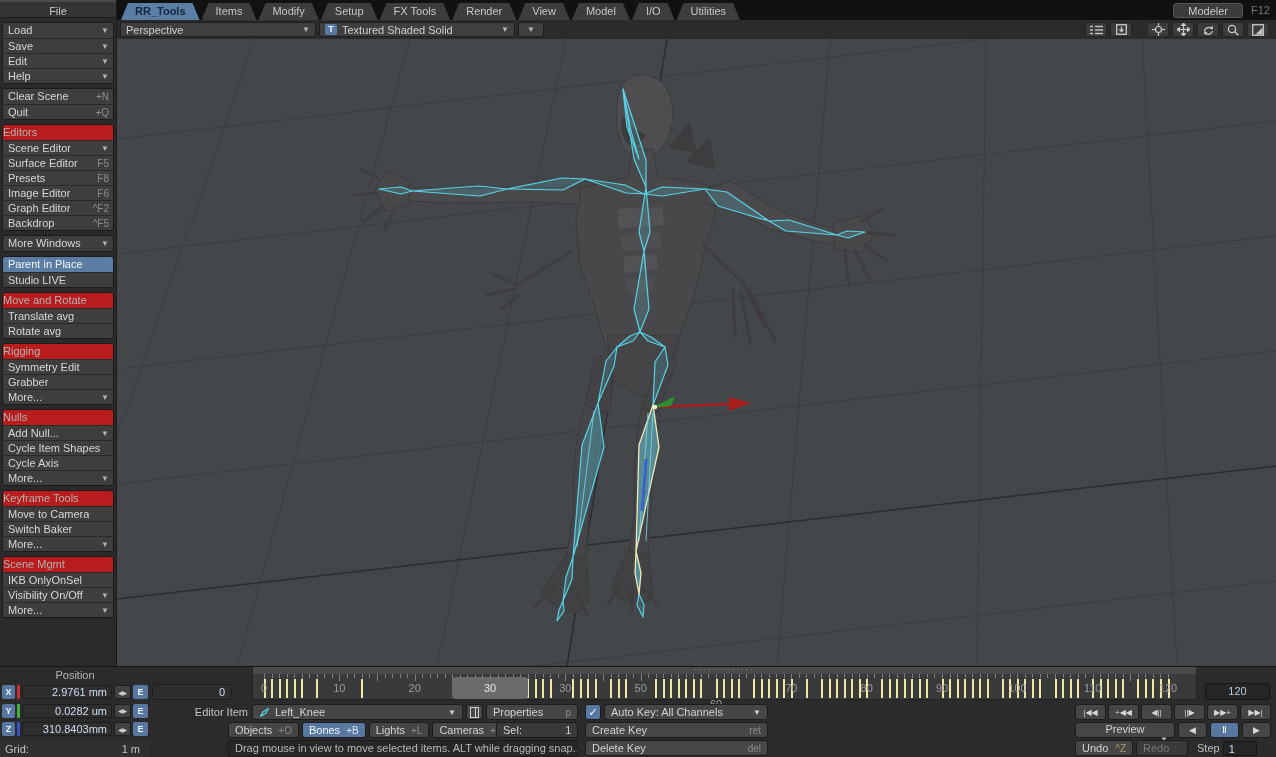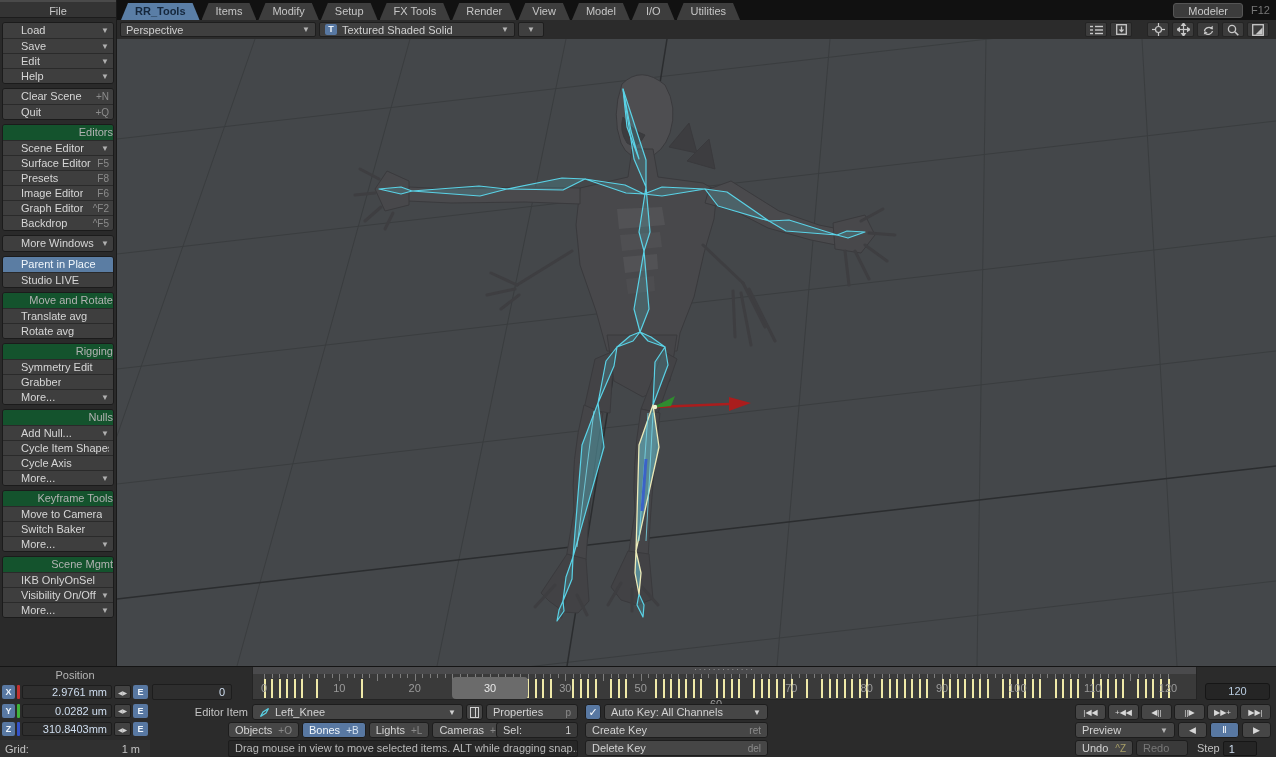--- a/index.html
+++ b/index.html
@@ -25,22 +25,22 @@
   #mini-dd{width:26px;justify-content:center;}
   #vp-icons{margin-left:auto;display:flex;gap:3px;padding-right:4px;}
   .vicon{width:22px;height:15px;background:#3c3c3c;border:1px solid #242424;border-radius:2px;display:flex;align-items:center;justify-content:center;}
   .vicon.sp{margin-left:12px;}
   .vicon svg{display:block;}
 
   
   #sidebar{position:absolute;left:0;top:0;width:117px;height:666px;background:#2a2a2a;border-right:1px solid #1a1a1a;}
   #file-hdr{height:18px;line-height:18px;text-align:center;color:#c9c9c9;background:#343434;border-bottom:1px solid #1c1c1c;border-top:2px solid #4a4a4a;}
   .sgroup{margin:4px 2px 0 2px;background:#323232;border:1px solid #1b1b1b;border-radius:3px;overflow:hidden;}
-  .sheader{height:15px;line-height:15px;text-align:right;color:#b2b2b2;background:#14532d;}
-  .sitem{height:15px;line-height:15px;display:flex;align-items:center;background:#3e3e3e;border-top:1px solid #2a2a2a;padding:0 4px 0 18px;color:#d6d6d6;}
+  .sheader{height:15px;line-height:15px;text-align:left;color:#b2b2b2;background:#b91c1c;}
+  .sitem{height:15px;line-height:15px;display:flex;align-items:center;background:#3e3e3e;border-top:1px solid #2a2a2a;padding:0 4px 0 5px;color:#d6d6d6;}
   .sitem:first-child{border-top:none;}
   .sitem.selected{background:#5b7da3;color:#f0f6fb;}
   .slabel{white-space:nowrap;overflow:hidden;}
   .sshort{margin-left:auto;color:#8b8b8b;font-size:10px;}
   .sarrow{margin-left:auto;color:#b0b0b0;font-size:8px;}
 
   
   #viewport{position:absolute;left:117px;top:39px;width:1159px;height:627px;background:#44474a;}
   #viewport svg{display:block;}
 
@@ -82,21 +82,21 @@
   #typerow{position:absolute;left:228px;top:55px;display:flex;gap:3px;}
   .tbtn{width:auto;}
   #sel-btn{position:absolute;left:496px;top:55px;width:82px;background:#3a3a3a;}
   #createkey{position:absolute;left:585px;top:55px;width:183px;}
   #deletekey{position:absolute;left:585px;top:73px;width:183px;}
   #statusbar{position:absolute;left:228px;top:73px;width:350px;height:17px;background:#272727;border:1px solid #1c1c1c;border-radius:2px;color:#b8b8b8;line-height:15px;padding:0 6px;white-space:nowrap;overflow:hidden;}
 
   #transport{position:absolute;left:1075px;top:37px;width:196px;display:flex;gap:2px;}
   .jbtn{flex:1;height:16px;background:#464646;border:1px solid #1d1d1d;border-radius:3px;color:#d8d8d8;font-size:8px;display:flex;align-items:center;justify-content:center;padding:0;white-space:nowrap;}
   #playrow{position:absolute;left:1075px;top:55px;width:196px;display:flex;gap:3px;}
-  #preview-dd{width:100px;height:16px;}
+  #preview-dd{width:100px;height:16px;flex-direction:column;}
   .pbtn{flex:1;height:16px;background:#464646;border:1px solid #1d1d1d;border-radius:3px;color:#d8d8d8;font-size:9px;display:flex;align-items:center;justify-content:center;}
   .pbtn.active{background:#5878a2;color:#fff;}
   #historyrow{position:absolute;left:1075px;top:73px;width:196px;display:flex;gap:3px;align-items:center;}
   #undo-btn{width:58px;}
   #undo-btn .bshort{color:#a89f66;}
   #redo-btn{width:52px;}
   #step-label{color:#c0c0c0;margin-left:6px;}
   #step-field{width:34px;height:15px;background:#252525;border:1px solid #161616;border-radius:2px;color:#cfdef0;text-align:left;padding:0 5px;line-height:14px;}
 </style>
 </head>

